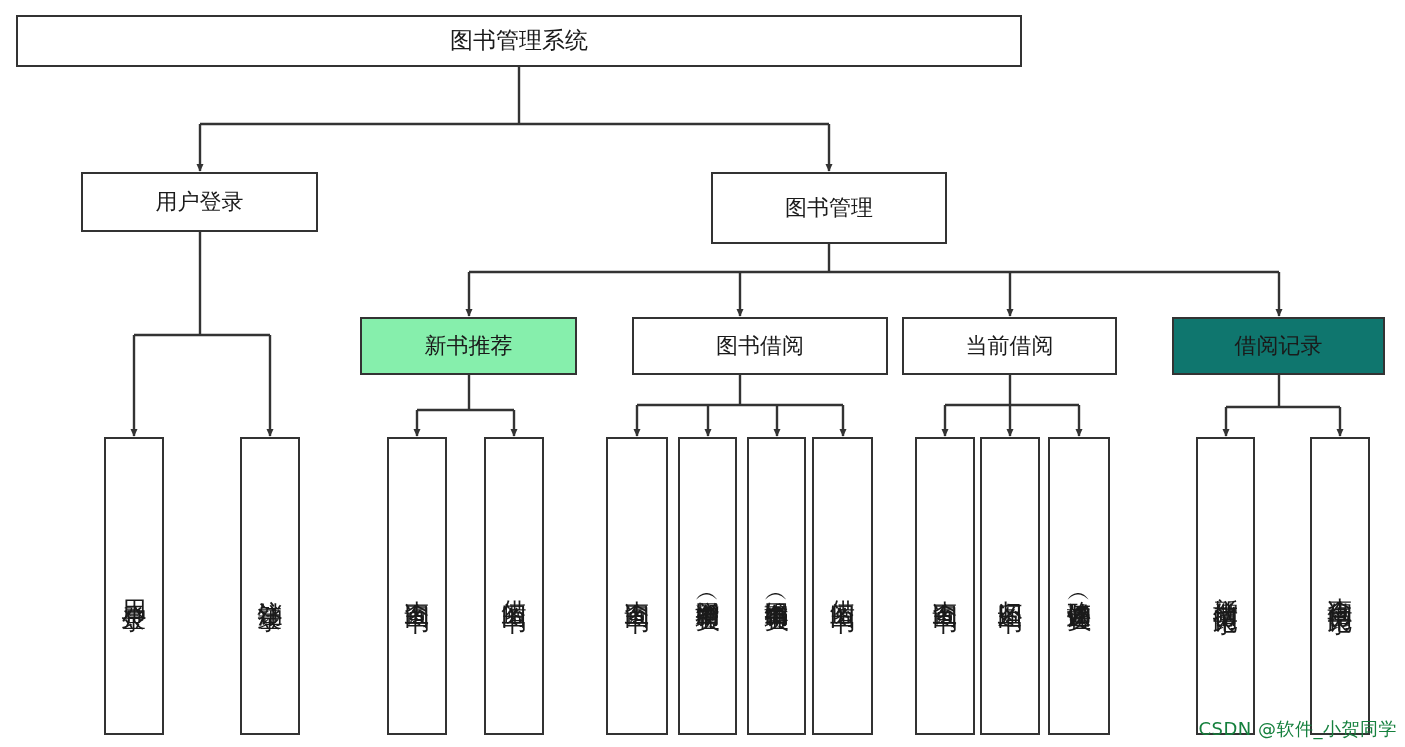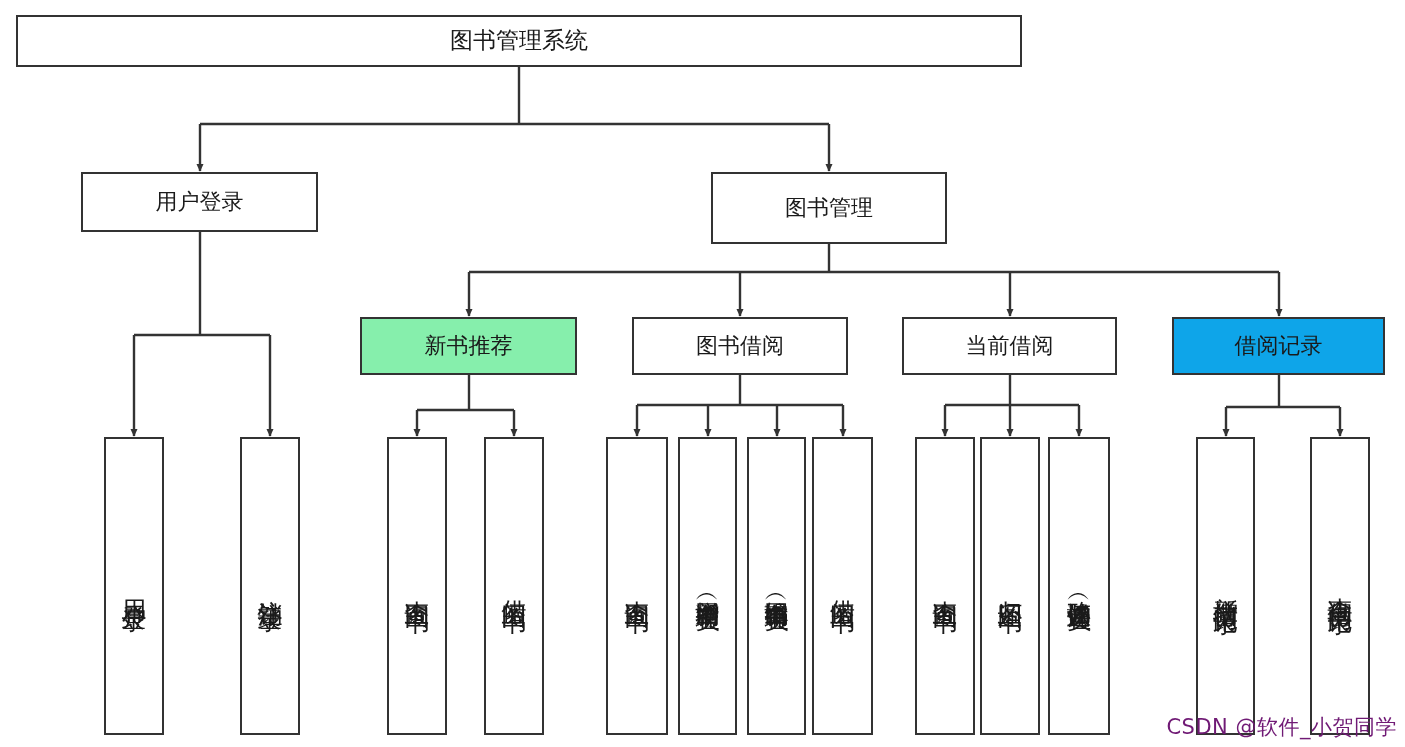--- a/index.html
+++ b/index.html
@@ -55,22 +55,22 @@
     line-height: 1;
   }
   .node.vertical.compact .label {
     font-size: 24px;
     letter-spacing: 1px;
   }
   #watermark {
     position: absolute;
     right: 8px;
     bottom: 6px;
-    font-size: 21px;
-    color: #701a75;
+    font-size: 18px;
+    color: #15803d;
     letter-spacing: 0.5px;
     z-index: 3;
     white-space: nowrap;
   }
 </style>
 </head>
 <body>
 
 <div id="diagram-root">
   <svg id="edge-layer" viewBox="0 0 1405 747" xmlns="http://www.w3.org/2000/svg">
@@ -122,27 +122,27 @@
       </div>
       <div class="node horizontal" style="left: 81px; top: 172px; width: 237px; height: 60px; border-color: rgb(51, 51, 51); background: rgb(255, 255, 255);">
         <span class="label" style="color: rgb(26, 26, 26);">用户登录</span>
       </div>
       <div class="node horizontal" style="left: 711px; top: 172px; width: 236px; height: 72px; border-color: rgb(51, 51, 51); background: rgb(255, 255, 255);">
         <span class="label" style="color: rgb(26, 26, 26);">图书管理</span>
       </div>
       <div class="node horizontal" style="left: 360px; top: 317px; width: 217px; height: 58px; border-color: rgb(51, 51, 51); background: #86efac;">
         <span class="label" style="color: rgb(26, 26, 26);">新书推荐</span>
       </div>
-      <div class="node horizontal" style="left: 632px; top: 317px; width: 216px; height: 58px; border-color: rgb(51, 51, 51); background: rgb(255, 255, 255);">
+      <div class="node horizontal" style="left: 632px; top: 317px; width: 256px; height: 58px; border-color: rgb(51, 51, 51); background: rgb(255, 255, 255);">
         <span class="label" style="color: rgb(26, 26, 26);">图书借阅</span>
       </div>
       <div class="node horizontal" style="left: 902px; top: 317px; width: 215px; height: 58px; border-color: rgb(51, 51, 51); background: rgb(255, 255, 255);">
         <span class="label" style="color: rgb(26, 26, 26);">当前借阅</span>
       </div>
-      <div class="node horizontal" style="left: 1172px; top: 317px; width: 213px; height: 58px; border-color: rgb(51, 51, 51); background: #0ea5e9;">
+      <div class="node horizontal" style="left: 1172px; top: 317px; width: 213px; height: 58px; border-color: rgb(51, 51, 51); background: #0f766e;">
         <span class="label" style="color: rgb(26, 26, 26);">借阅记录</span>
       </div>
       <div class="node vertical" style="left: 104px; top: 437px; width: 60px; height: 298px; border-color: rgb(51, 51, 51); background: rgb(255, 255, 255);">
         <span class="label" style="color: rgb(26, 26, 26);">用户登录</span>
       </div>
       <div class="node vertical" style="left: 240px; top: 437px; width: 60px; height: 298px; border-color: rgb(51, 51, 51); background: rgb(255, 255, 255);">
         <span class="label" style="color: rgb(26, 26, 26);">注销登录</span>
       </div>
       <div class="node vertical" style="left: 387px; top: 437px; width: 60px; height: 298px; border-color: rgb(51, 51, 51); background: rgb(255, 255, 255);">
         <span class="label" style="color: rgb(26, 26, 26);">查询图书</span>

